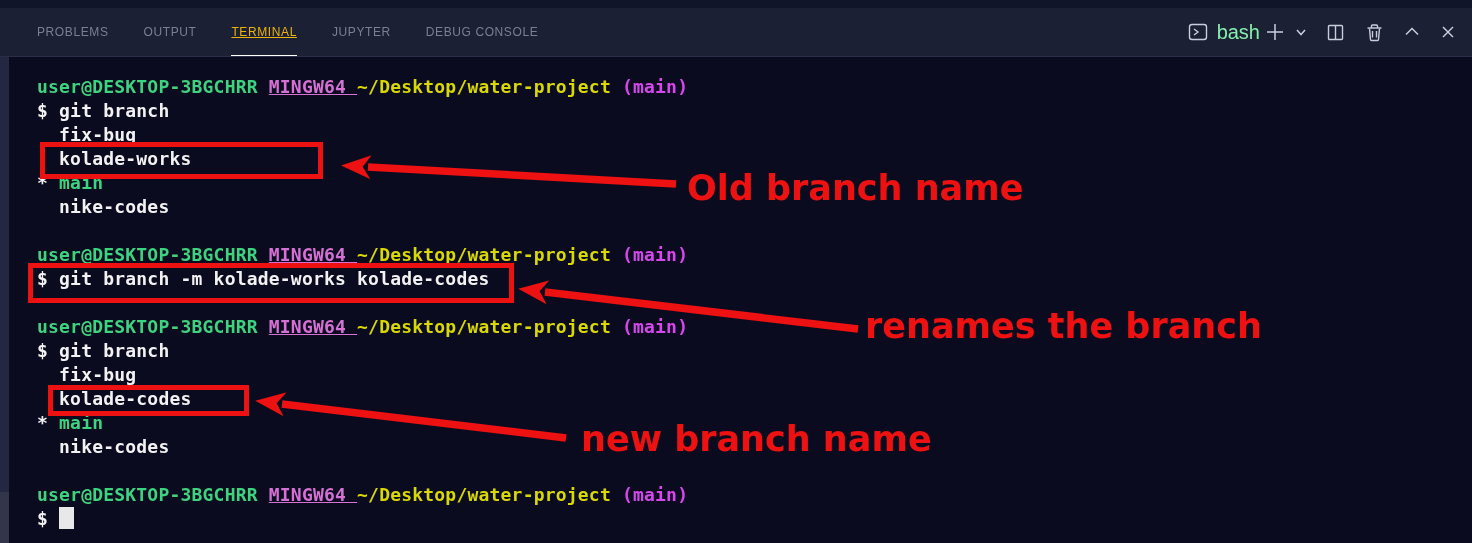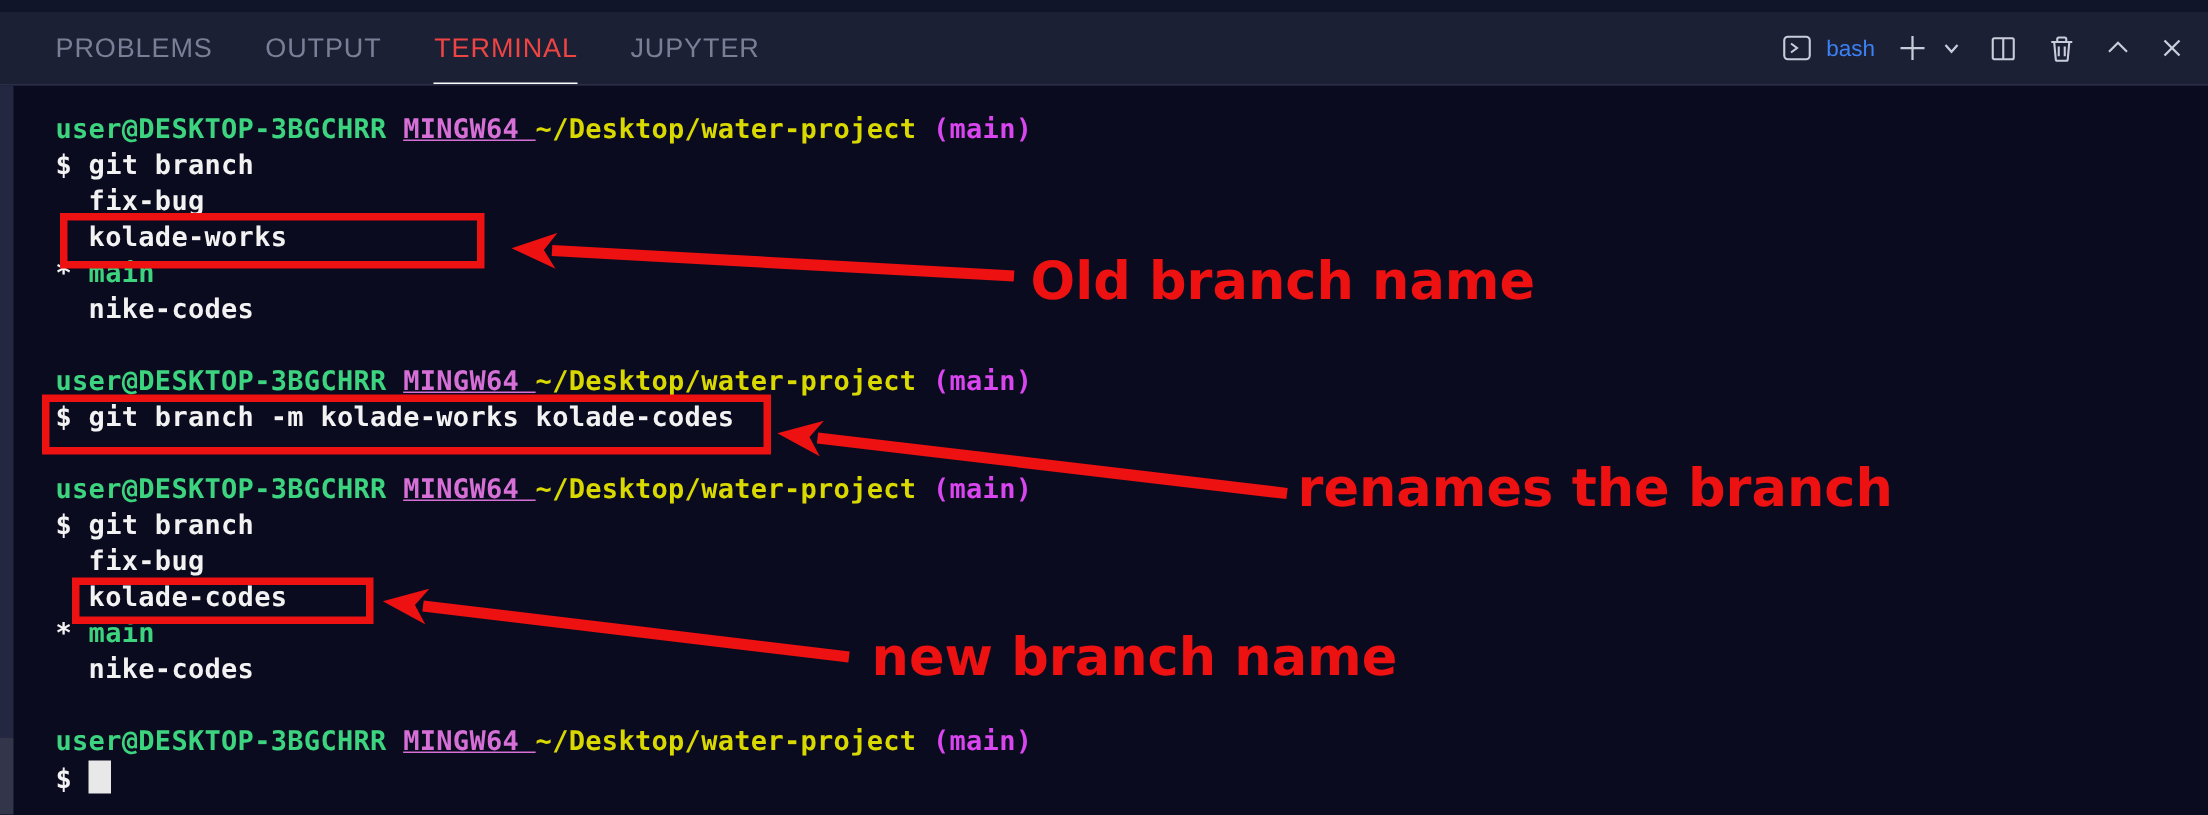--- a/index.html
+++ b/index.html
@@ -12,33 +12,33 @@
 
   
   .top-strip { position:absolute; left:0; top:0; width:1472px; height:8px; background:#11152a; }
   .panel-header {
     position:absolute; left:0; top:8px; width:1472px; height:49px;
     background:#1c2034; border-bottom:1px solid #2a2e46;
     display:flex; align-items:center;
   }
   .tabs { display:flex; align-items:center; gap:35px; padding-left:37px; height:100%; }
   .tab {
-    color:#7a7f97; font-size:18px; letter-spacing:0.6px;
+    color:#7a7f97; font-size:12px; letter-spacing:0.6px;
     height:100%; display:flex; align-items:center;
     border-bottom:1px solid transparent; padding-top:1px;
     cursor:pointer; white-space:nowrap;
   }
-  .tab.active { color:#ef4444; border-bottom-color:#ffffff; }
+  .tab.active { color:#eab308; border-bottom-color:#ffffff;text-decoration:underline; }
 
   .actions {
     position:absolute; right:16px; top:0; height:100%;
     display:flex; align-items:center; color:#c9cddb;
   }
   .actions svg { display:block; }
-  .shell-label { font-size:15px; color:#3b82f6; margin:0 14px 0 7px; }
+  .shell-label { font-size:20px; color:#86efac; margin:0 4px 0 7px; }
   .act { display:flex; align-items:center; justify-content:center; cursor:pointer; }
 
   
   .left-strip { position:absolute; left:0; top:57px; width:9px; height:435px; background:#232741; }
   .left-strip-bottom { position:absolute; left:0; top:492px; width:9px; height:51px; background:#33354a; }
 
   
   .terminal {
     position:absolute; left:37px; top:75px;
     font-family:"DejaVu Sans Mono", monospace;
@@ -75,20 +75,21 @@
 <body>
 
 <div class="top-strip"></div>
 
 <div class="panel-header">
   <div class="tabs">
       <div class="tab">PROBLEMS</div>
       <div class="tab">OUTPUT</div>
       <div class="tab active">TERMINAL</div>
       <div class="tab">JUPYTER</div>
+      <div class="tab">DEBUG CONSOLE</div>
     </div>
 
   <div class="actions">
     <span class="act">
       <svg width="24" height="24" viewBox="0 0 24 24" fill="none" stroke="#c9cddb" stroke-width="1.4">
         <rect x="3.5" y="4.5" width="17" height="15" rx="2.5"></rect>
         <polyline points="8,9 12,12 8,15"></polyline>
       </svg>
     </span>
     <span class="shell-label">bash</span>

